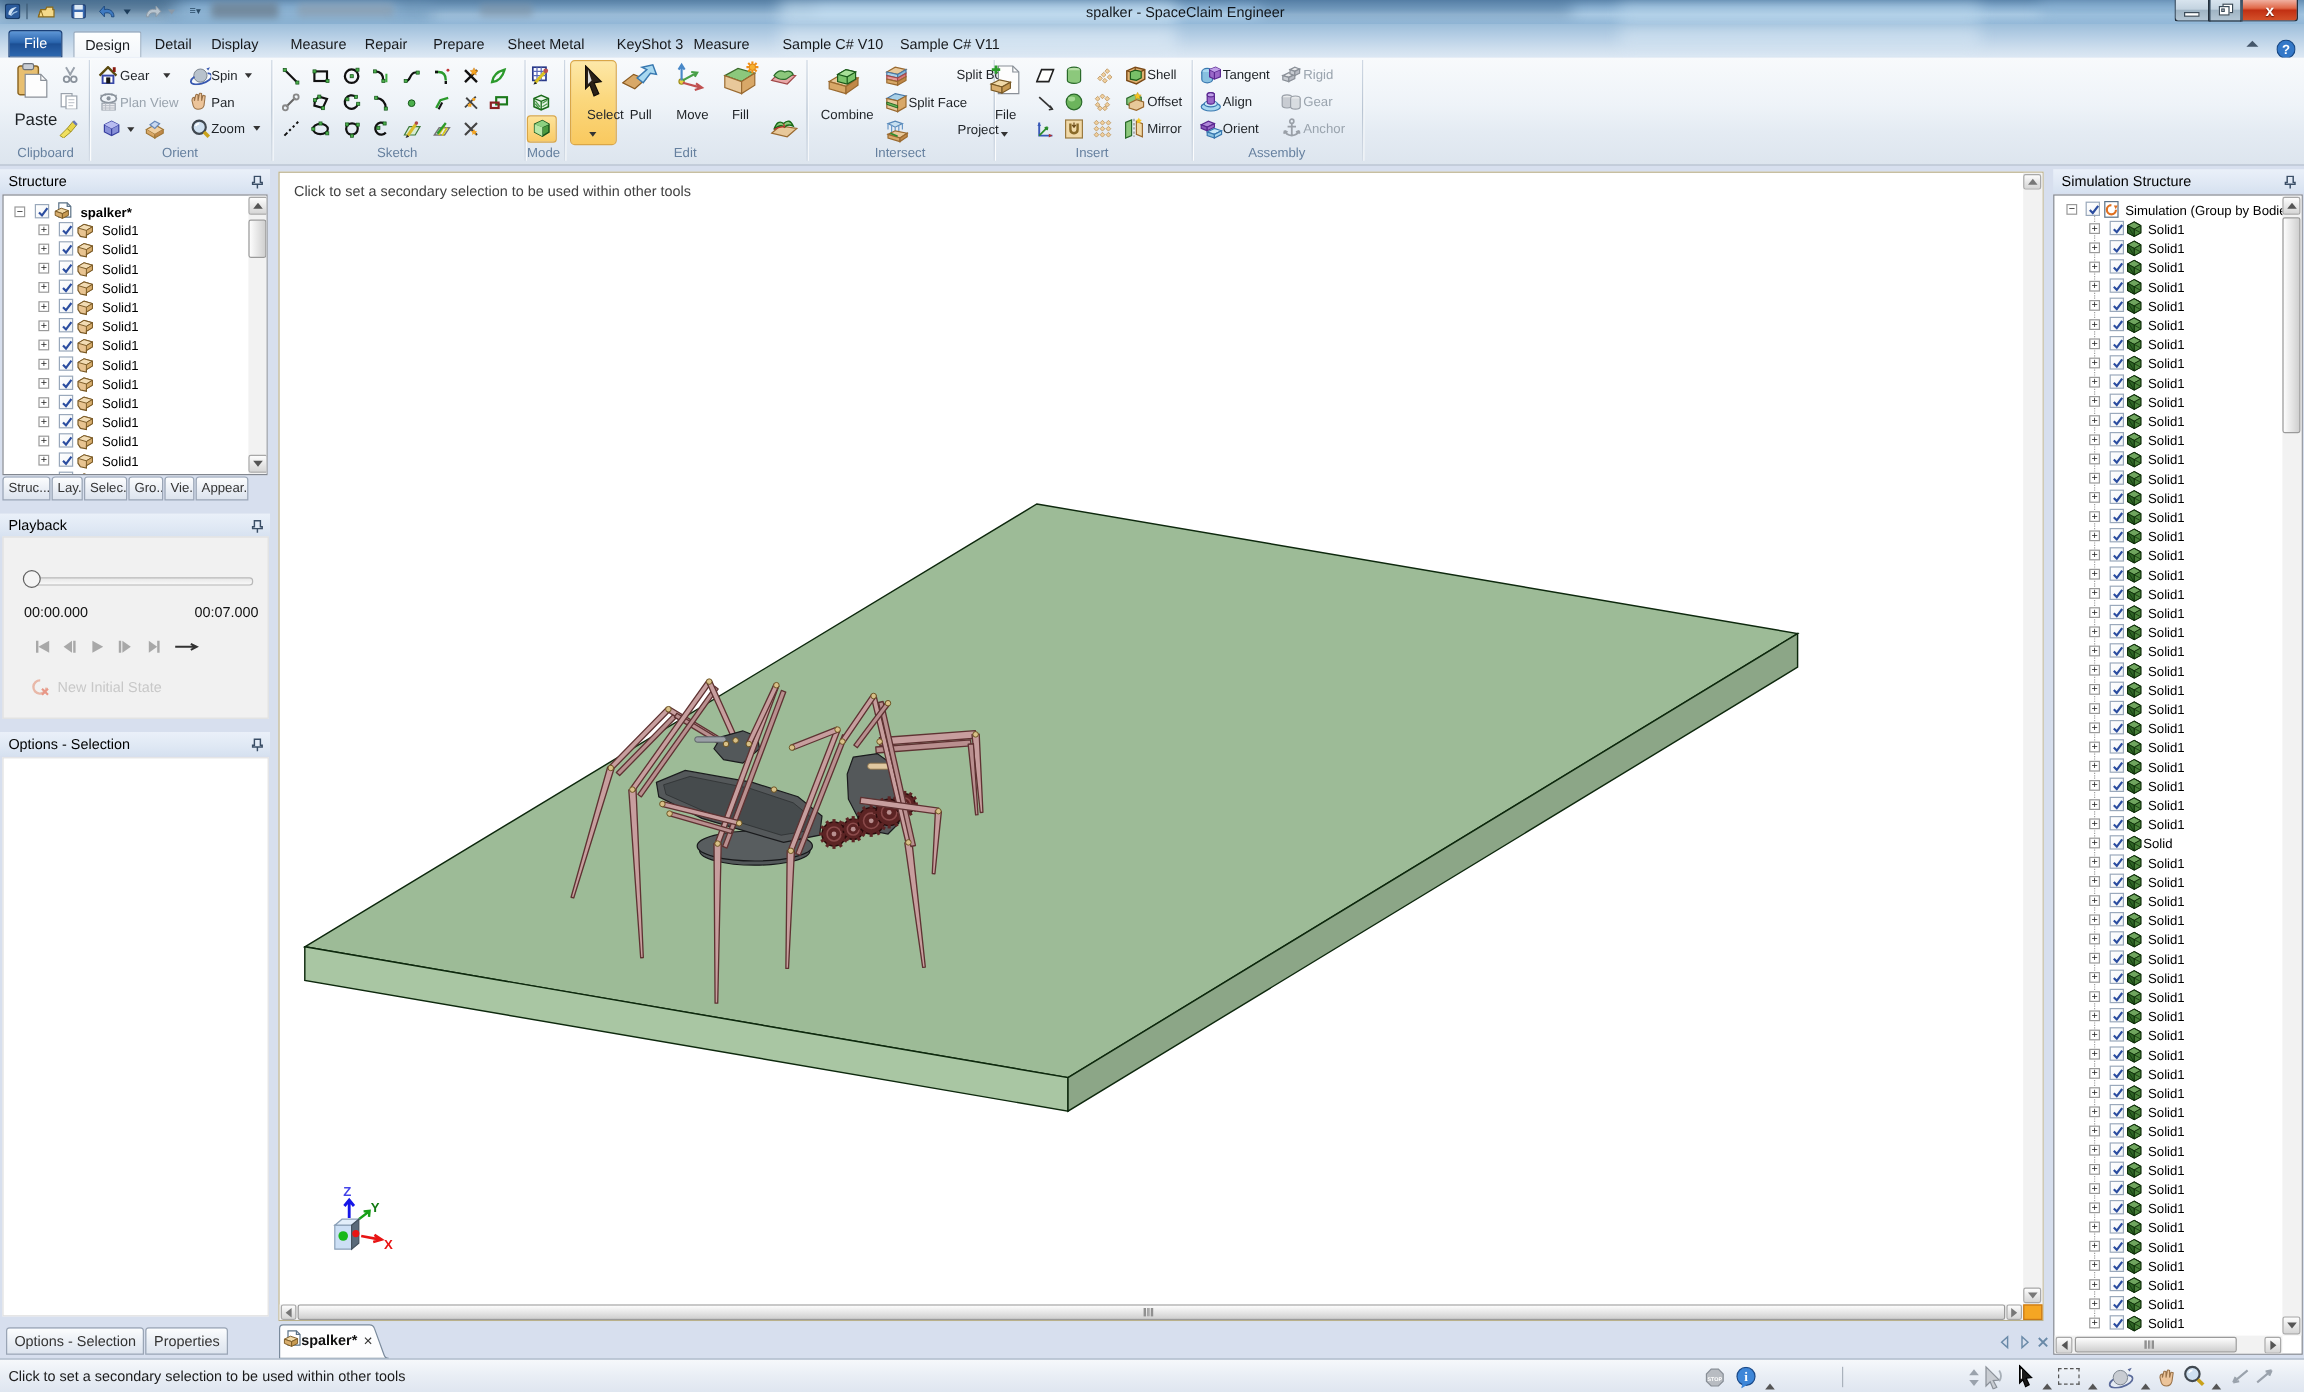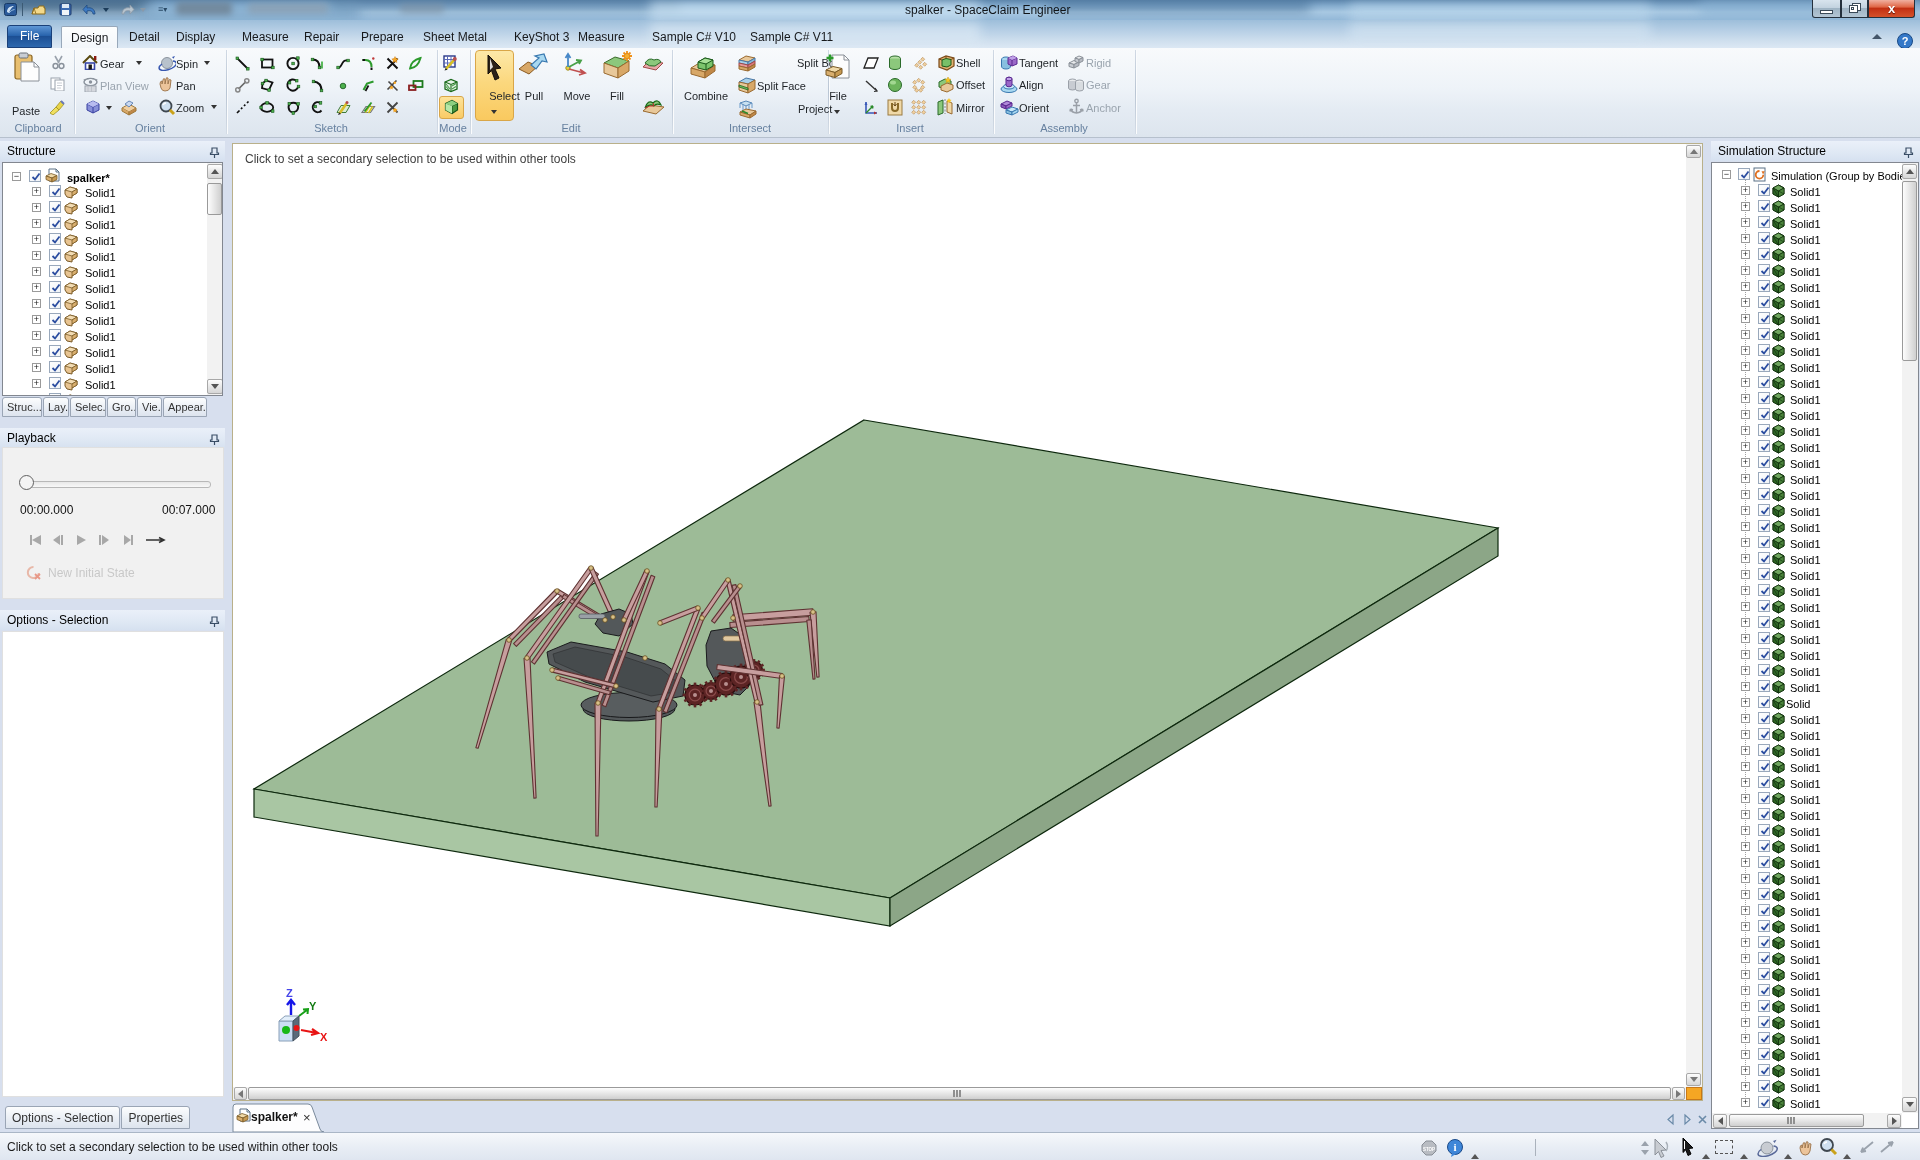--- a/index.html
+++ b/index.html
@@ -140,21 +140,21 @@
 <div class="abs" style="left:511px;top:74px;width:120px;text-align:center;font-size:11px;color:#66809f">Edit</div>
 <div class="abs" style="left:690px;top:74px;width:120px;text-align:center;font-size:11px;color:#66809f">Intersect</div>
 <div class="abs" style="left:850px;top:74px;width:120px;text-align:center;font-size:11px;color:#66809f">Insert</div>
 <div class="abs" style="left:1004px;top:74px;width:120px;text-align:center;font-size:11px;color:#66809f">Assembly</div>
 <div class="abs" style="left:13px;top:4px"><svg width="28" height="30" viewBox="0 0 28 30" style="">
           <rect x="2" y="3" width="17" height="24" rx="2" fill="#e8bf70" stroke="#8a6420" stroke-width="1.2"></rect>
           <rect x="6" y="1" width="9" height="5" rx="1.5" fill="#c8cdd4" stroke="#6a7078"></rect>
           <path d="M8 10 L21 10 L26 15 L26 29 L8 29 Z" fill="#fdfdfd" stroke="#8a9098" stroke-width="1"></path>
           <path d="M21 10 L21 15 L26 15" fill="none" stroke="#8a9098"></path>
         </svg></div>
-<div class="abs" style="left:12px;top:57px;font-size:11px;color:#1e2226">Paste</div>
+<div class="abs" style="left:12px;top:43px;font-size:14px;color:#1e2226">Paste</div>
 <div class="abs" style="left:51px;top:7px"><svg width="15" height="15" viewBox="0 0 15 15" style="">
           <path d="M4 1 L8 8 M11 1 L7 8" stroke="#9aa2ac" stroke-width="1.6"></path>
           <circle cx="4.5" cy="11" r="2.4" fill="none" stroke="#8a929c" stroke-width="1.5"></circle>
           <circle cx="10.5" cy="11" r="2.4" fill="none" stroke="#8a929c" stroke-width="1.5"></circle>
         </svg></div>
 <div class="abs" style="left:50px;top:29px"><svg width="16" height="14" viewBox="0 0 16 14" style="">
           <rect x="1" y="1" width="9" height="11" fill="#fff" stroke="#9aa2ac"></rect>
           <rect x="5" y="3" width="9" height="11" fill="#fff" stroke="#9aa2ac"></rect>
           <path d="M7 6 h5 M7 8.5 h5 M7 11 h4" stroke="#c8ccd2" stroke-width="1"></path>
         </svg></div>

